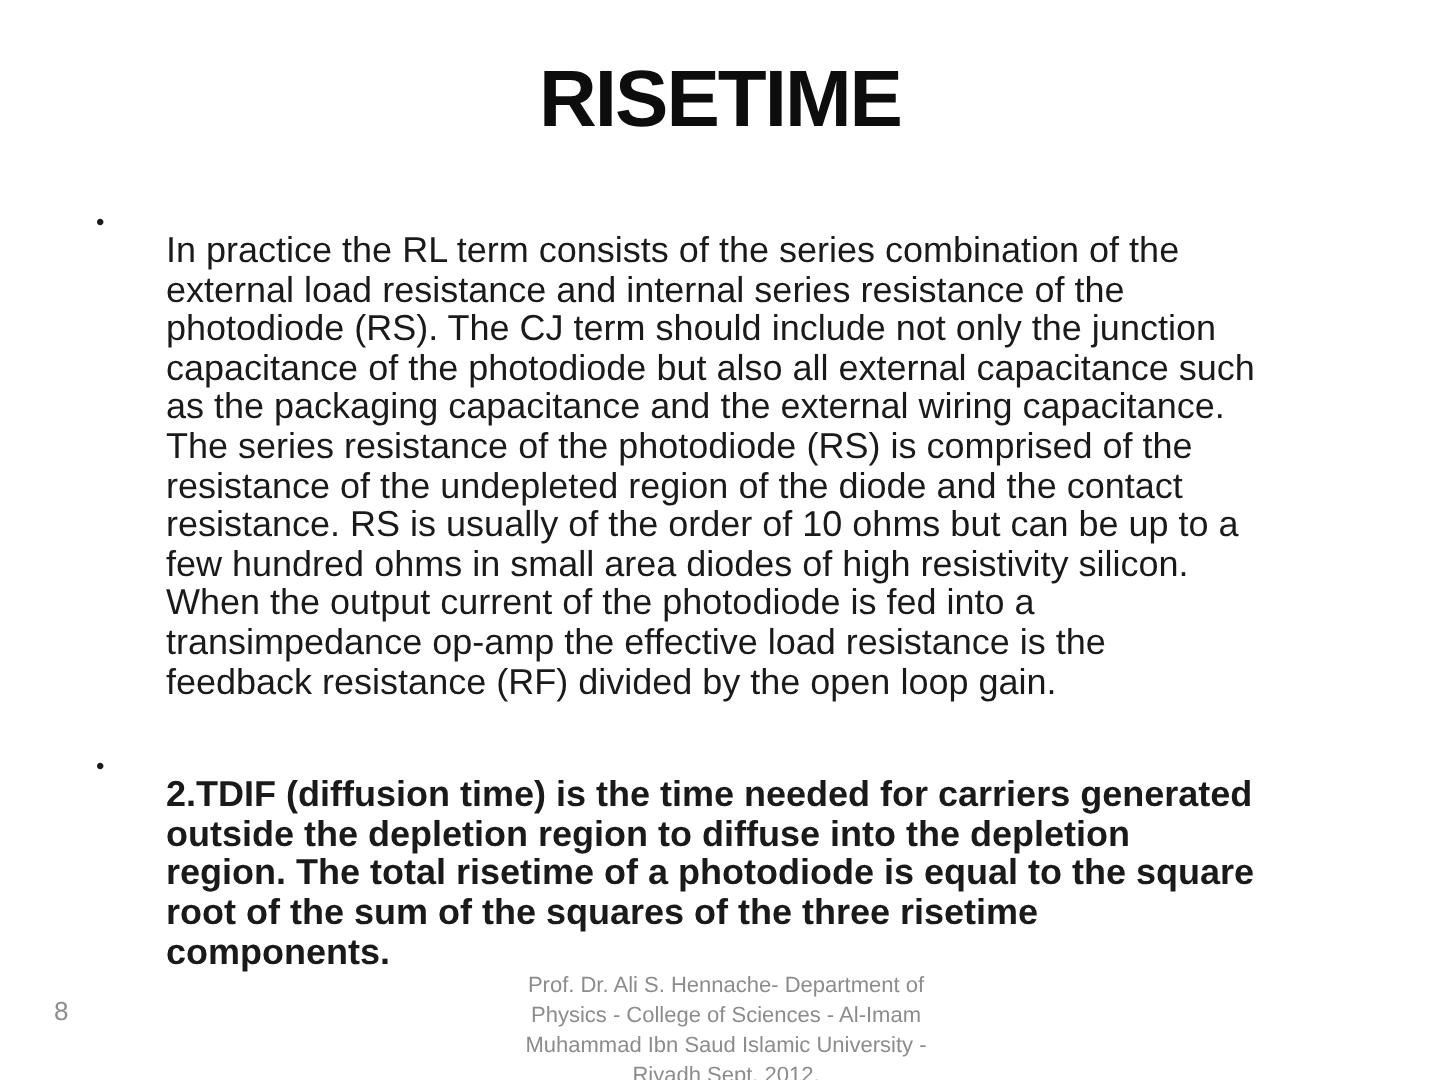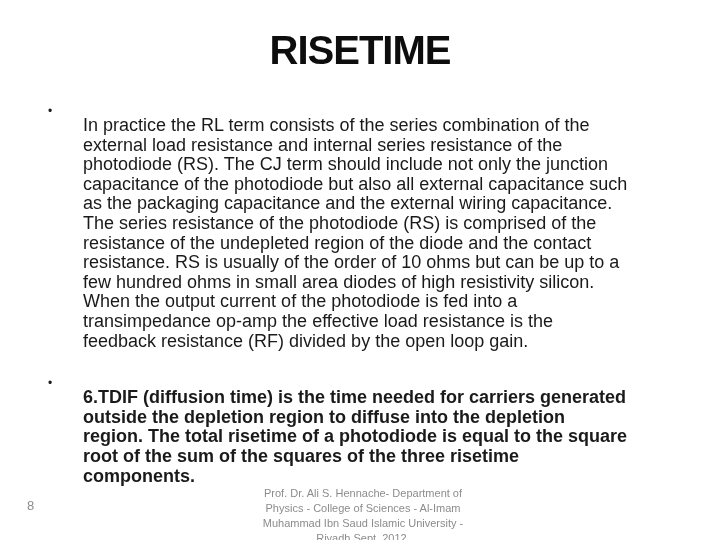--- a/index.html
+++ b/index.html
@@ -84,21 +84,21 @@
 
   <div class="body-area">
 
     <div class="bullet-item">
       <span class="bullet-marker">•</span>
       <p class="bullet-text">In practice the RL term consists of the series combination of the external load resistance and internal series resistance of the photodiode (RS). The CJ term should include not only the junction capacitance of the photodiode but also all external capacitance such as the packaging capacitance and the external wiring capacitance. The series resistance of the photodiode (RS) is comprised of the resistance of the undepleted region of the diode and the contact resistance. RS is usually of the order of 10 ohms but can be up to a few hundred ohms in small area diodes of high resistivity silicon. When the output current of the photodiode is fed into a transimpedance op-amp the effective load resistance is the feedback resistance (RF) divided by the open loop gain.</p>
     </div>
 
     <div class="bullet-item bold">
       <span class="bullet-marker">•</span>
-      <p class="bullet-text">6.TDIF (diffusion time) is the time needed for carriers generated outside the depletion region to diffuse into the depletion region. The total risetime of a photodiode is equal to the square root of the sum of the squares of the three risetime components.</p>
+      <p class="bullet-text">2.TDIF (diffusion time) is the time needed for carriers generated outside the depletion region to diffuse into the depletion region. The total risetime of a photodiode is equal to the square root of the sum of the squares of the three risetime components.</p>
     </div>
 
   </div>
 
   <div class="page-number">8</div>
 
   <div class="footer-credit">Prof. Dr. Ali S. Hennache- Department of Physics - College of Sciences - Al-Imam Muhammad Ibn Saud Islamic University - Riyadh Sept. 2012.</div>
 
 </div>
 

